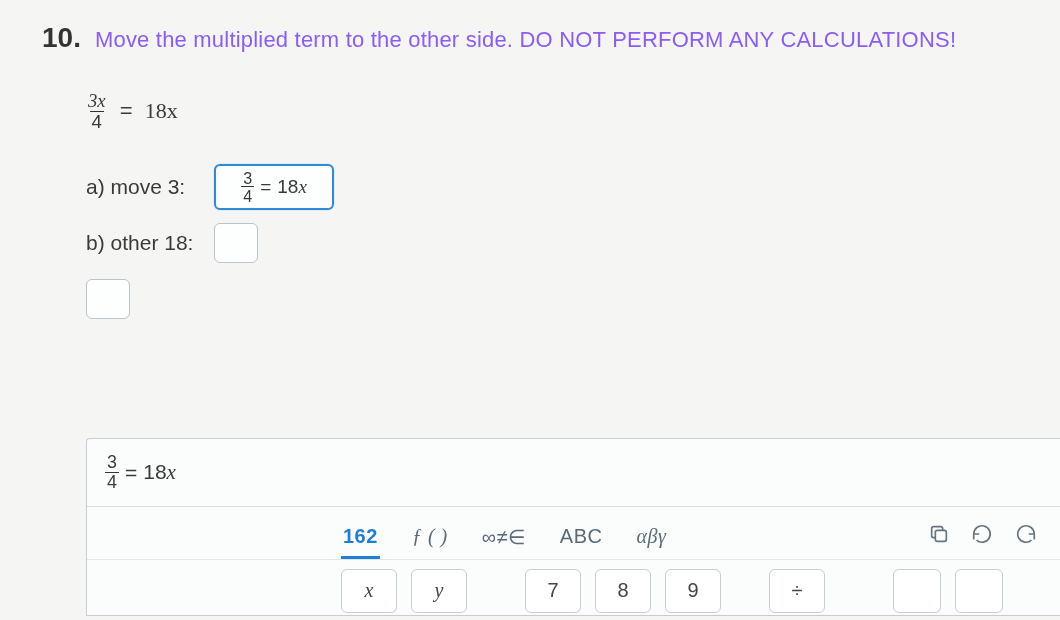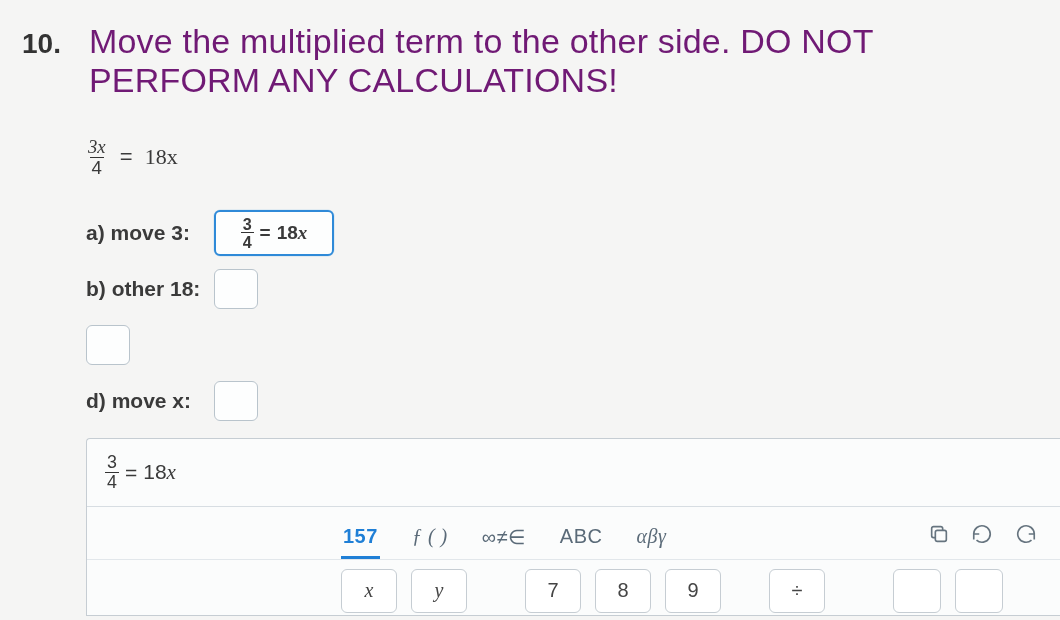--- a/index.html
+++ b/index.html
@@ -10,30 +10,31 @@
     background: #f5f5f4;
     font-family: Arial, Helvetica, sans-serif;
     color: #3a3a3a;
     overflow: hidden;
     position: relative;
   }
   .header {
     display: flex;
     align-items: baseline;
     padding: 22px 26px 0 22px;
-    gap: 28px;
+    gap: 14px;
+    margin-left: 20px;
   }
   .qnum {
     font-size: 28px;
     font-weight: 700;
     color: #333;
   }
   .qtext {
-    font-size: 34px;
-    color: #701a75;
+    font-size: 22px;
+    color: #8b5cf6;
     letter-spacing: 0.2px;
   }
   .problem-eq {
     margin: 38px 0 0 86px;
     font-size: 22px;
   }
   .frac {
     display: inline-flex;
     flex-direction: column;
     align-items: center;
@@ -42,21 +43,20 @@
     line-height: 1;
   }
   .frac .num { padding: 0 2px; }
   .frac .den { border-top: 1.5px solid #333; padding: 1px 2px 0 2px; }
   .mi { font-style: italic; font-family: 'Times New Roman', serif; }
   .eqsign { margin: 0 6px; }
   .parts {
     margin: 28px 8px 0 86px;
     font-size: 21px;
     color: #3a3a3a;
-    font-weight: bold;
   }
   .part-row {
     display: flex;
     align-items: center;
     height: 56px;
     gap: 10px;
   }
   .part-label { min-width: 118px; }
   .ans-box {
     border: 2px solid #2f8ad8;
@@ -185,39 +185,35 @@
       <span>18<span class="mi">x</span></span>
     </span>
   </div>
   <div class="part-row">
     <span class="part-label">b) other 18:</span>
     <span class="ans-box empty"></span>
   </div>
   <div class="part-row">
     <span class="ans-box empty"></span>
   </div>
-  <div class="part-row">
-    <span class="part-label">d) move x:</span>
-    <span class="ans-box empty"></span>
-  </div>
 </div>
 
 <div class="editor-panel">
   <div class="editor-content">
     <span class="frac">
       <span class="num">3</span>
       <span class="den">4</span>
     </span>
     <span class="eqsign">=</span>
     <span>18<span class="mi">x</span></span>
   </div>
 
   <div class="toolbar">
     <div class="tabs">
-      <div class="tab active">157</div>
+      <div class="tab active">162</div>
       <div class="tab"><span class="mi2">ƒ ( )</span></div>
       <div class="tab">∞≠∈</div>
       <div class="tab">ABC</div>
       <div class="tab"><span class="mi2">αβγ</span></div>
     </div>
     <div class="spacer"></div>
     <div class="tool-icons">
       <span>
         <svg width="22" height="22" viewBox="0 0 24 24" fill="none" stroke-width="1.8">
           <rect x="8" y="8" width="12" height="12" rx="2"></rect>

